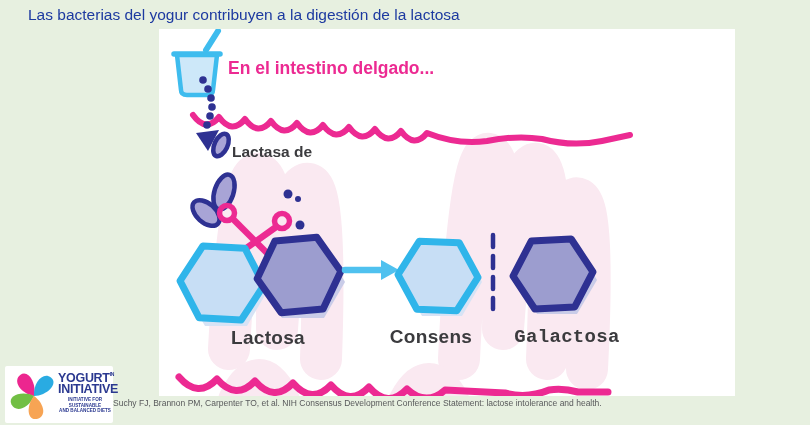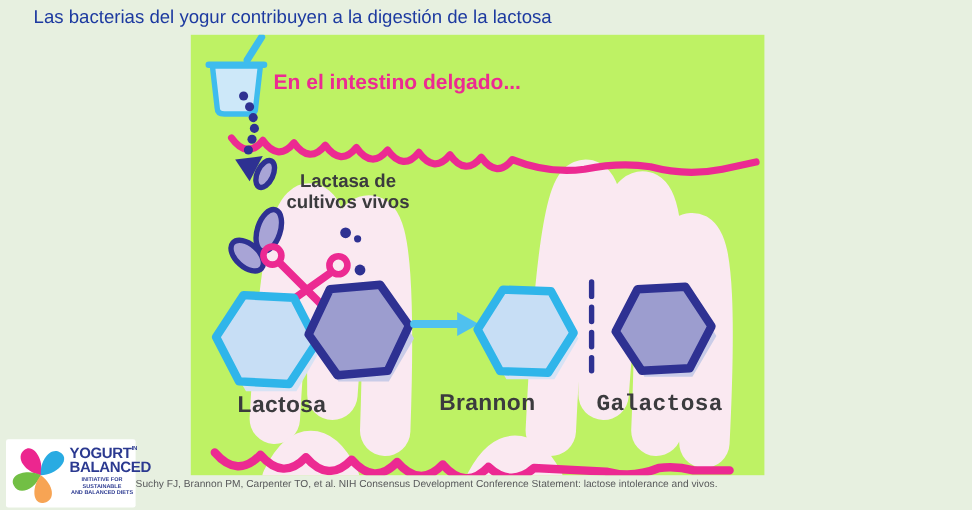--- a/index.html
+++ b/index.html
@@ -10,36 +10,36 @@
     position:relative;
     overflow:hidden;
   }
   .slide{position:absolute;inset:0;}
   .page-title{
     position:absolute;left:28px;top:6px;
     font-size:15.5px;font-weight:normal;color:#1D3AA0;
     letter-spacing:0px;
   }
   .panel{
-    position:absolute;left:159px;top:29px;width:478px;height:367px;
-    background:#bef264;
+    position:absolute;left:159px;top:29px;width:576px;height:367px;
+    background:#ffffff;
   }
   .panel svg.illustration{position:absolute;left:0;top:0;}
   .caption-intestine{
     position:absolute;left:69px;top:29px;
     font-size:17.5px;font-weight:bold;color:#EC2A92;
   }
   .lactase-label{
-    position:absolute;left:56px;top:114px;width:150px;
+    position:absolute;left:38px;top:114px;width:150px;
     text-align:center;font-size:15.5px;font-weight:bold;color:#3B3B3E;
     line-height:17px;
   }
   .molecule-label{
     position:absolute;top:297px;
-    text-align:left;font-size:19px;font-weight:bold;color:#3B3B3E;
+    text-align:center;font-size:19px;font-weight:bold;color:#3B3B3E;
     letter-spacing:0.3px;
   }
   .label-lactose{left:39px;width:140px;top:298px;}
   .label-glucose{left:207px;width:130px;}
   .label-galactose{left:338px;width:140px;font-family:Liberation Mono, monospace;}
   .logo{
     position:absolute;left:5px;top:366px;width:108px;height:57px;
     background:#FFFFFF;border-radius:2px;
   }
   .logo-word1{
@@ -146,44 +146,43 @@
       <g>
         <polygon points="378,217 418,217 438,251 418,285 378,285 358,251" fill="#C9CCE8"></polygon>
         <polygon points="374,211 414,211 434,245 414,279 374,279 354,245" fill="#9C9DCF" stroke="#2E3192" stroke-width="7" stroke-linejoin="round" transform="rotate(-3 394 245)"></polygon>
       </g>
     </svg>
 
     <div class="caption-intestine">En el intestino delgado...</div>
 
     <div class="lactase-label">
       <div>Lactasa de</div>
-      <div>cultivos vivos</div>
     </div>
 
     <div class="molecule-label label-lactose">Lactosa</div>
-    <div class="molecule-label label-glucose">Brannon</div>
+    <div class="molecule-label label-glucose">Consens</div>
     <div class="molecule-label label-galactose">Galactosa</div>
   </div>
 
   <div class="logo">
     <svg width="108" height="57" viewBox="0 0 108 57">
       <g transform="translate(29,30)">
         <path d="M 0 0 C -9 -10 -8 -25 2 -25 C 12 -25 10 -8 0 0 Z" fill="#EC268F" transform="rotate(-38)"></path>
         <path d="M 0 0 C -9 -10 -8 -25 2 -25 C 12 -25 10 -8 0 0 Z" fill="#29ABE2" transform="rotate(38)"></path>
         <path d="M 0 0 C -9 -10 -8 -24 2 -24 C 12 -24 10 -8 0 0 Z" fill="#72BF44" transform="rotate(-115)"></path>
         <path d="M 0 0 C -9 -10 -8 -23 2 -23 C 12 -23 10 -8 0 0 Z" fill="#F7A454" transform="rotate(168)"></path>
       </g>
     </svg>
     <div class="logo-word1">
       <span>YOGURT</span><span class="suffix">IN</span>
     </div>
-    <div class="logo-word2">BALANCED</div>
+    <div class="logo-word2">INITIATIVE</div>
     <div class="logo-tagline">
       <div>INITIATIVE FOR SUSTAINABLE</div>
       <div>AND BALANCED DIETS</div>
     </div>
   </div>
 
   <div class="citation">
-    <div>Suchy FJ, Brannon PM, Carpenter TO, et al. NIH Consensus Development Conference Statement: lactose intolerance and vivos.</div>
+    <div>Suchy FJ, Brannon PM, Carpenter TO, et al. NIH Consensus Development Conference Statement: lactose intolerance and health.</div>
   </div>
 
 </div>
 
 </body></html>

